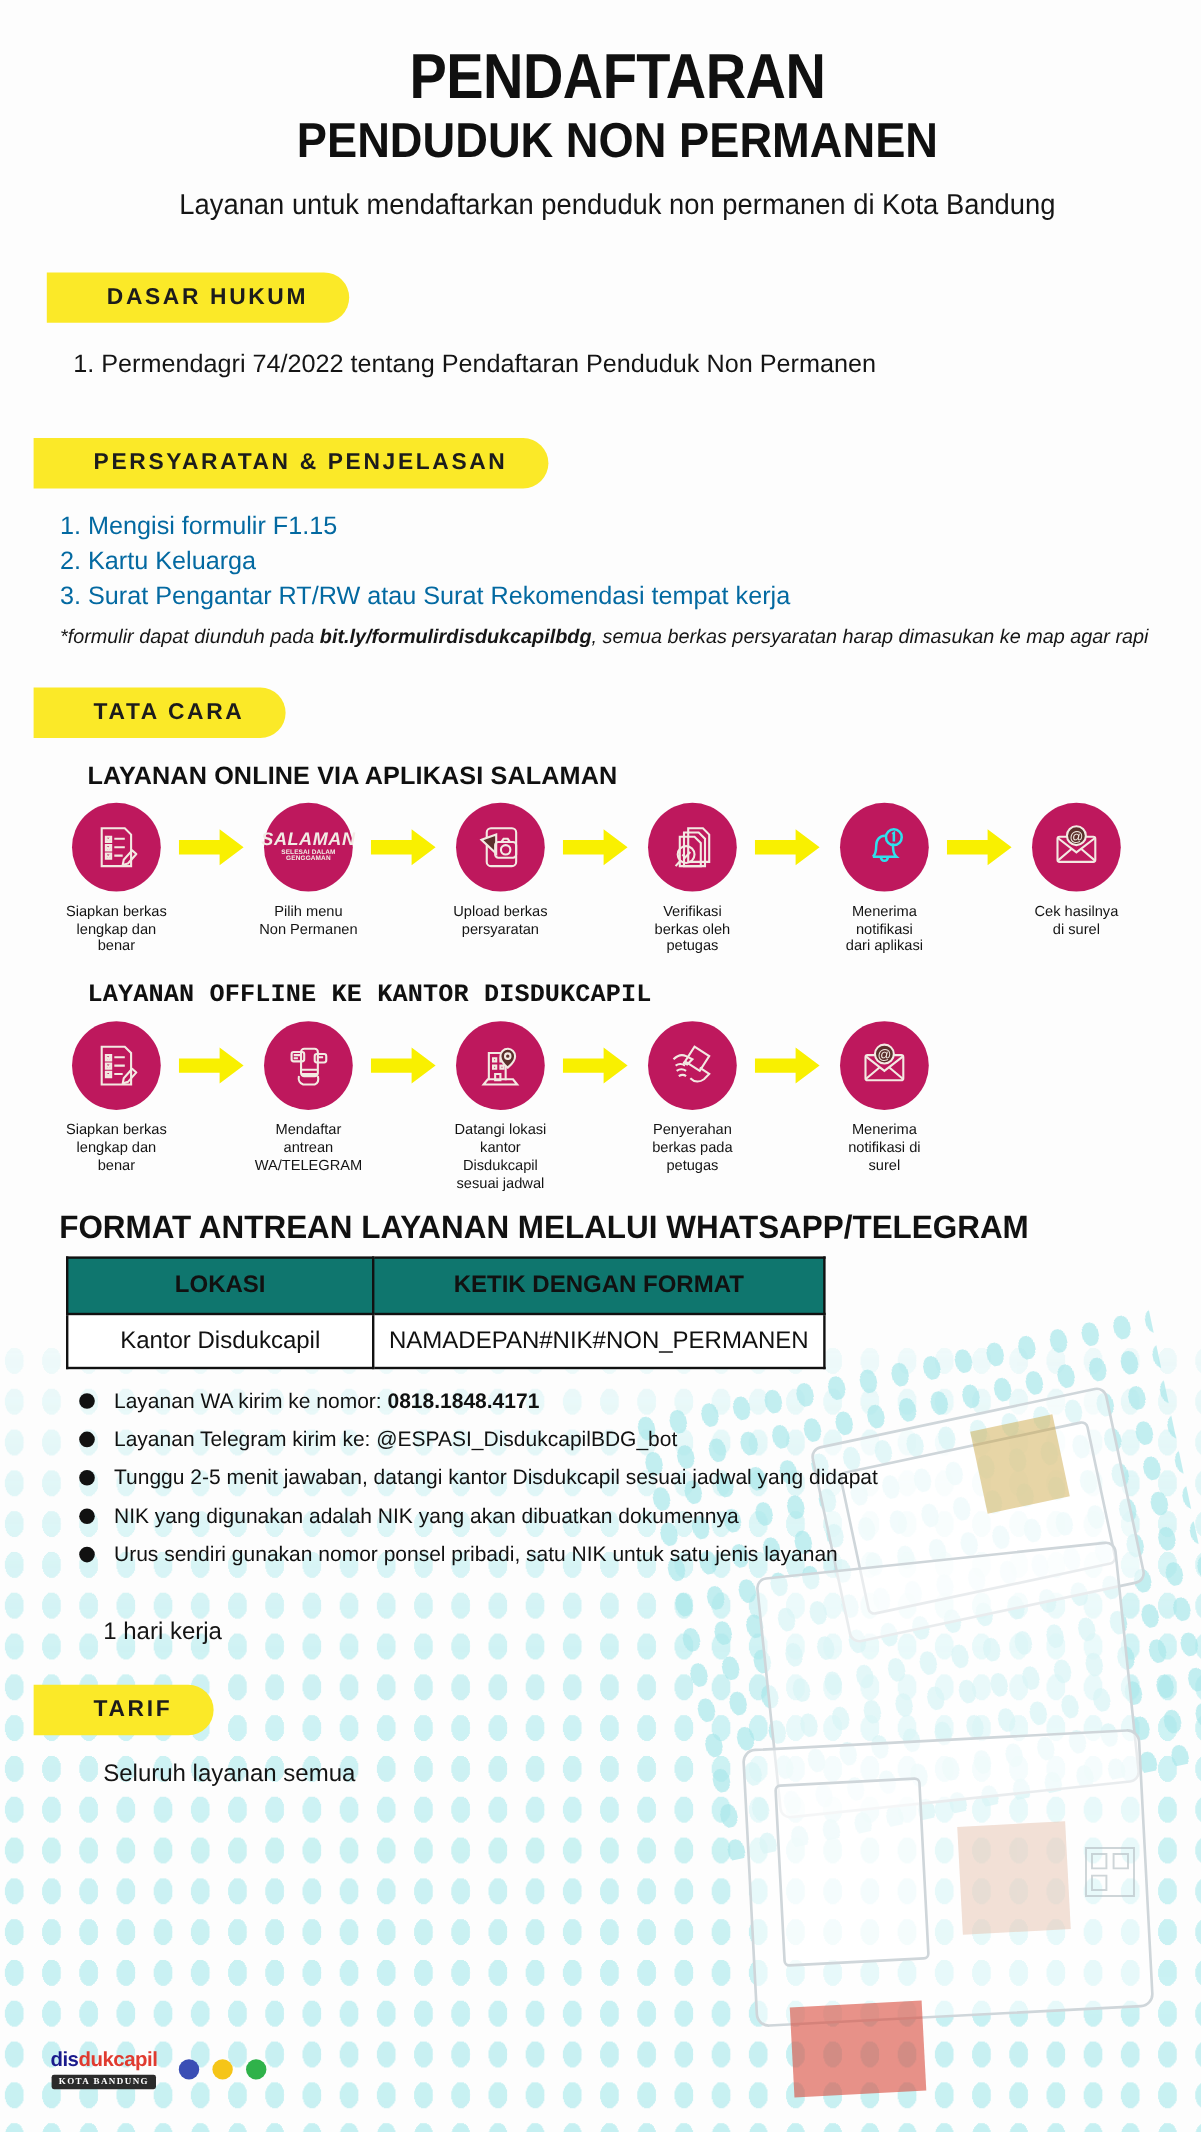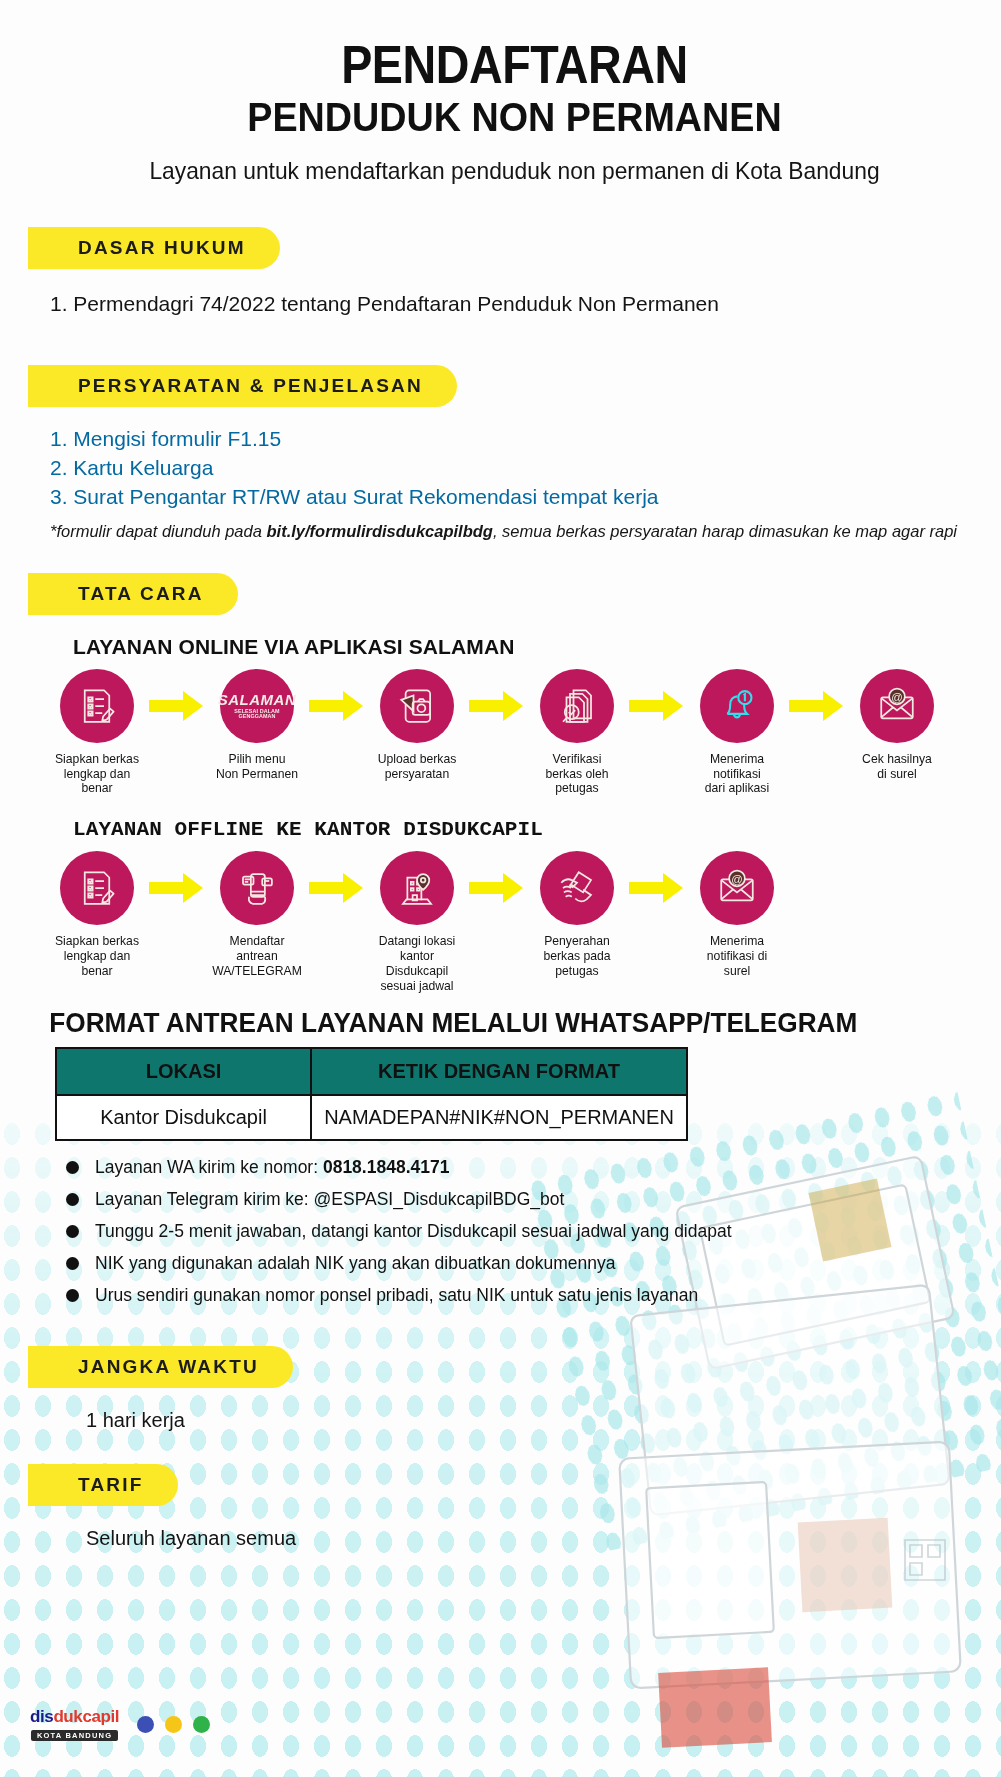--- a/index.html
+++ b/index.html
@@ -154,34 +154,34 @@
   .dot {
     width: 13px; height: 13px; border-radius: 50%;
     background: #111; flex: 0 0 auto; margin-right: 16px;
     position: relative; top: 1px;
   }
   .bul-txt { font-size: 17.5px; color: #111; }
   .bul-txt b { font-weight: 800; }
 
   
   .footer {
-    position: absolute; left: 30px; bottom: 36px;
+    position: absolute; left: 42px; bottom: 36px;
     display: flex; align-items: center; gap: 18px;
     z-index: 5;
   }
   .logo-box { text-align: center; line-height: 1; }
   .logo-mark {
     font-size: 17px; font-weight: 800; letter-spacing: -.4px;
   }
   .logo-mark .c1 { color: #1a1a8c; }
   .logo-mark .c2 { color: #e03a2f; }
   .logo-sub {
     margin-top: 3px; background: #2b2b2b; color: #fff;
     font-size: 7.5px; font-weight: 700; letter-spacing: 1.2px;
-    padding: 2px 6px; border-radius: 2px; display: inline-block;
+    padding: 2px 6px; border-radius: 2px; display: inline-block; font-family: Liberation Serif, serif;
   }
   .fdots { display: flex; gap: 11px; align-items: center; }
   .fdot { width: 17px; height: 17px; border-radius: 50%; }
 </style>
 </head>
 <body>
 
 <div class="page">
 
   <div class="dots"></div>
@@ -210,21 +210,21 @@
   </svg>
 
   <div class="content">
 
     <div class="hdr">
       <h1>PENDAFTARAN</h1>
       <h2>PENDUDUK NON PERMANEN</h2>
       <h3>Layanan untuk mendaftarkan penduduk non permanen di Kota Bandung</h3>
     </div>
 
-    <div class="sec" style="margin-top:42px;">
+    <div class="sec" style="margin-top:42px;margin-left:11px;">
       <div class="pill-wrap">
         <span class="pill">DASAR HUKUM</span>
       </div>
       <div class="body-txt" style="margin-top:20px;">1.  Permendagri 74/2022 tentang Pendaftaran Penduduk Non Permanen</div>
     </div>
 
     <div class="sec" style="margin-top:46px;">
       <div class="pill-wrap">
         <span class="pill">PERSYARATAN &amp; PENJELASAN</span>
       </div>
@@ -471,23 +471,20 @@
           <span class="bul-txt">NIK yang digunakan adalah NIK yang akan dibuatkan dokumennya</span>
         </div>
         <div class="bul">
           <span class="dot"></span>
           <span class="bul-txt">Urus sendiri gunakan nomor ponsel pribadi, satu NIK untuk satu jenis layanan</span>
         </div>
       </div>
     </div>
 
     <div class="sec" style="margin-top:40px;">
-      <div class="pill-wrap">
-        <span class="pill">JANGKA WAKTU</span>
-      </div>
       <div class="body-txt" style="margin-top:18px; padding-left:58px; font-size:20px;">1 hari kerja</div>
     </div>
 
     <div class="sec" style="margin-top:30px;">
       <div class="pill-wrap">
         <span class="pill">TARIF</span>
       </div>
       <div class="body-txt" style="margin-top:18px; padding-left:58px; font-size:20px;">Seluruh layanan semua</div>
     </div>
   </div>

